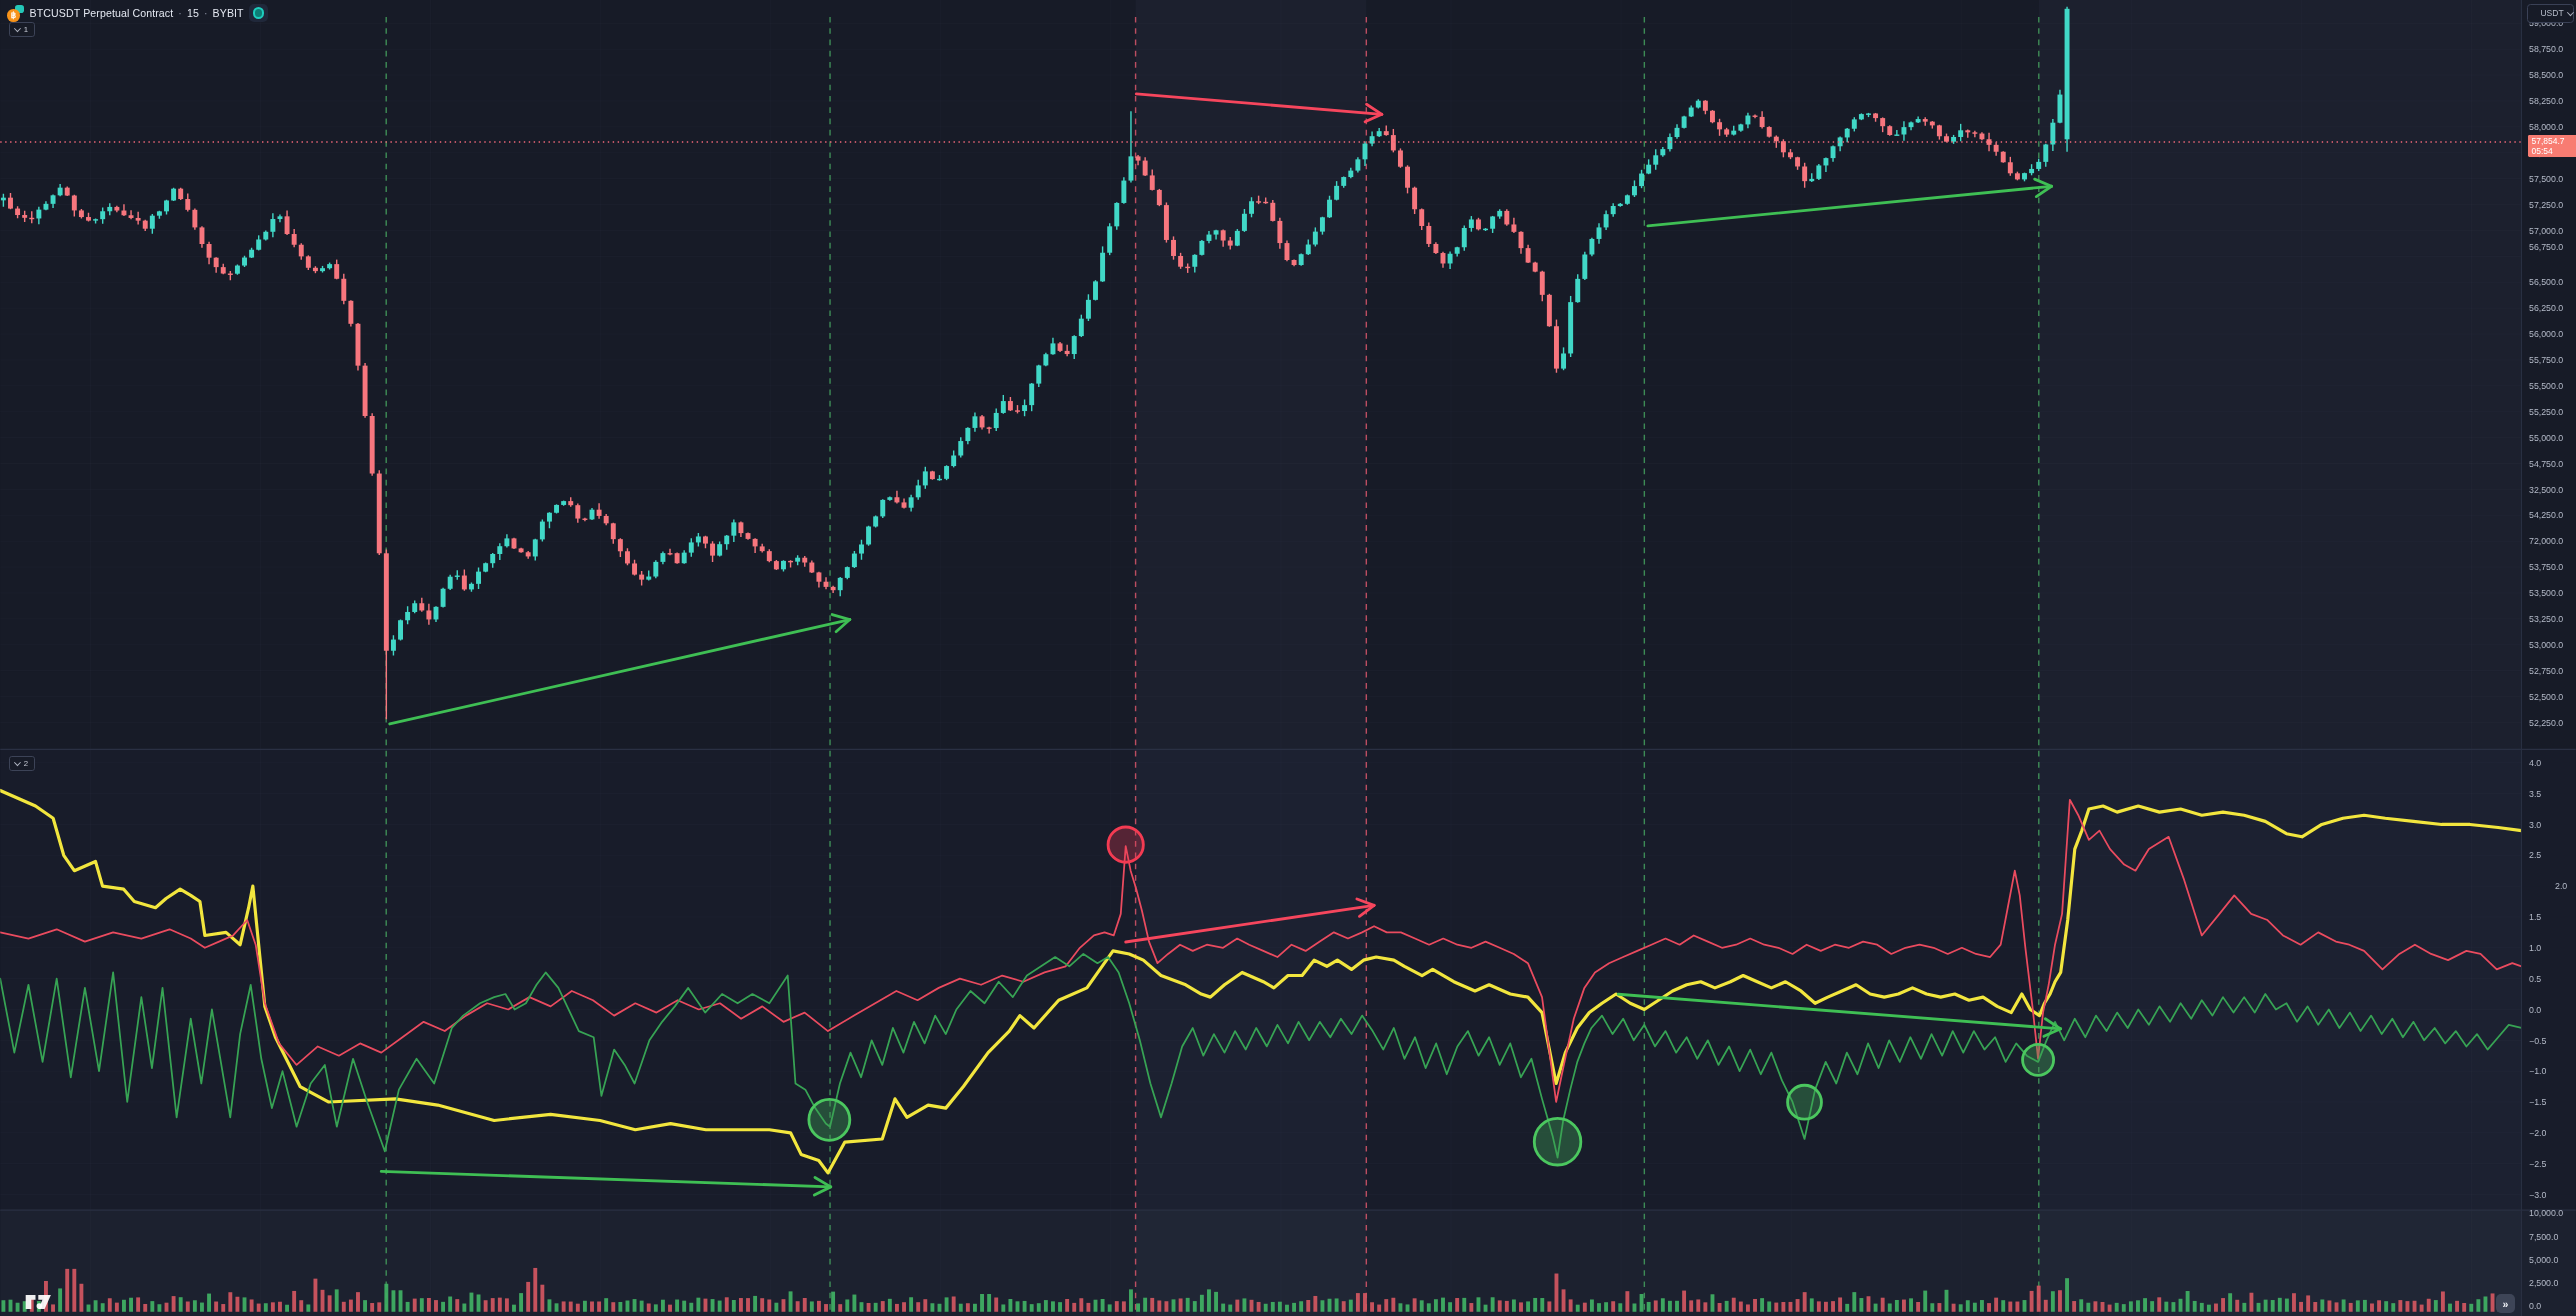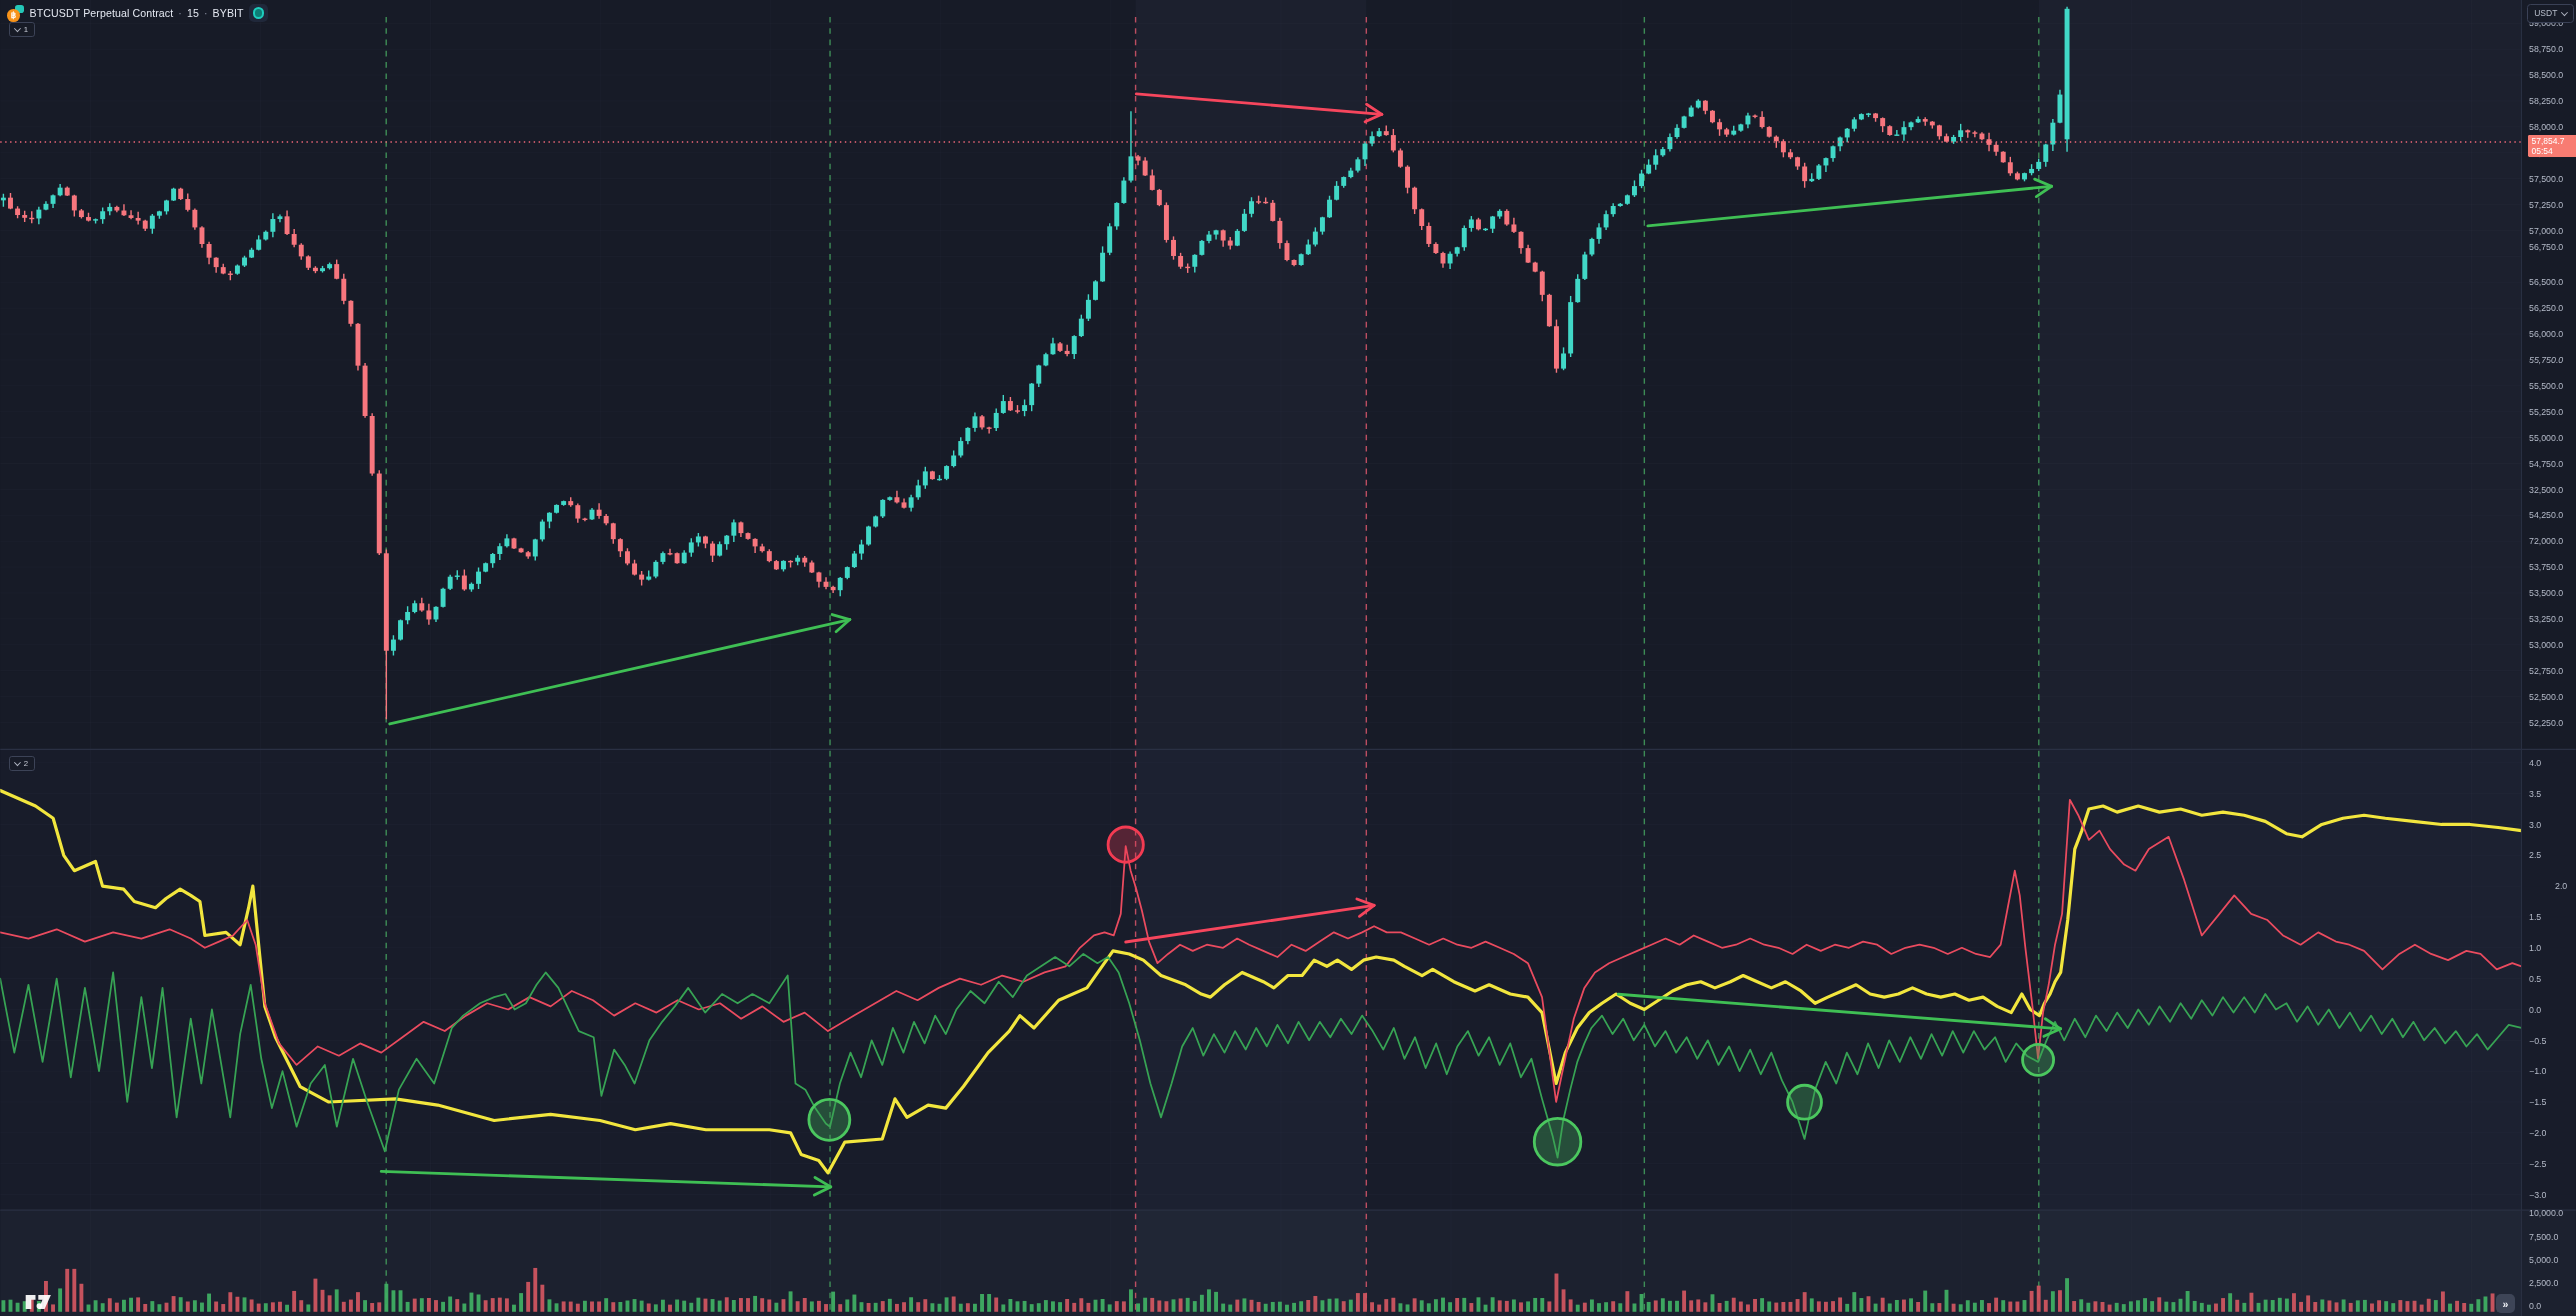--- a/index.html
+++ b/index.html
@@ -18,21 +18,21 @@
   #status-btn{width:18.3px;height:18.3px;border-radius:5px;background:#20283a;display:flex;
     align-items:center;justify-content:center;cursor:pointer;}
   #status-btn .dot{width:7.8px;height:7.8px;border-radius:50%;background:#0d7f76;border:2.1px solid #1ecdbd;}
   .collapse-btn{position:absolute;left:8.5px;width:24px;height:13.4px;border:0.7px solid #3c4357;border-radius:2.8px;
     background:rgba(23,27,39,.85);color:#c6cad4;font-size:7.8px;display:flex;align-items:center;
     justify-content:center;gap:3.5px;z-index:8;cursor:pointer;}
   .chev{width:4.2px;height:4.2px;border-left:1.1px solid #aeb3c0;border-bottom:1.1px solid #aeb3c0;
     transform:rotate(-45deg);margin-top:-2.1px;}
   #collapse-1{top:22px;} #collapse-2{top:756px;}
   #usdt-btn{position:absolute;left:2527px;top:3.5px;width:45px;height:17px;border:0.7px solid #3a4156;border-radius:3.5px;
-    color:#b7bdca;font-size:8.5px;display:flex;align-items:center;justify-content:center;gap:4.2px;z-index:9;cursor:pointer;
+    color:#b7bdca;font-size:8.5px;display:flex;align-items:center;justify-content:flex-end;gap:4.2px;z-index:9;cursor:pointer;
     background:#171b27;}
   #usdt-btn .chev{margin-top:-1.4px;}
   #price-label{position:absolute;left:2528px;top:138px;width:47px;height:21px;background:#f87c72;color:#fff;
     border-radius:1.4px;font-size:8.5px;line-height:10px;padding:0.7px 0 0 3.5px;z-index:6;}
   #tv-logo{position:absolute;left:25.4px;top:1290px;z-index:9;cursor:pointer;}
   #scroll-right-btn{position:absolute;left:2496px;top:1294px;width:19px;height:19px;border-radius:5px;
     background:#3e4557;color:#eef0f5;font-size:10.6px;font-weight:bold;display:flex;align-items:center;
     justify-content:center;z-index:9;cursor:pointer;}
   #axis-hit{position:absolute;left:2522px;top:0;width:54px;height:1316px;z-index:2;}
 </style>
@@ -1144,21 +1144,21 @@
       <div class="axis-label" style="top: 96px;">58,250.0</div>
       <div class="axis-label" style="top: 122px;">58,000.0</div>
       <div class="axis-label" style="top: 148px;">57,750.0</div>
       <div class="axis-label" style="top: 174px;">57,500.0</div>
       <div class="axis-label" style="top: 200px;">57,250.0</div>
       <div class="axis-label" style="top: 226px;">57,000.0</div>
       <div class="axis-label" style="top: 242px;">56,750.0</div>
       <div class="axis-label" style="top: 277px;">56,500.0</div>
       <div class="axis-label" style="top: 303px;">56,250.0</div>
       <div class="axis-label" style="top: 329px;">56,000.0</div>
-      <div class="axis-label" style="top: 355px; font-style: italic;">55,750.0</div>
+      <div class="axis-label" style="top: 355px;">55,750.0</div>
       <div class="axis-label" style="top: 381px;">55,500.0</div>
       <div class="axis-label" style="top: 407px;">55,250.0</div>
       <div class="axis-label" style="top: 433px;">55,000.0</div>
       <div class="axis-label" style="top: 459px;">54,750.0</div>
       <div class="axis-label" style="top: 485px;">32,500.0</div>
       <div class="axis-label" style="top: 510px;">54,250.0</div>
       <div class="axis-label" style="top: 536px;">72,000.0</div>
       <div class="axis-label" style="top: 562px;">53,750.0</div>
       <div class="axis-label" style="top: 588px;">53,500.0</div>
       <div class="axis-label" style="top: 614px;">53,250.0</div>

